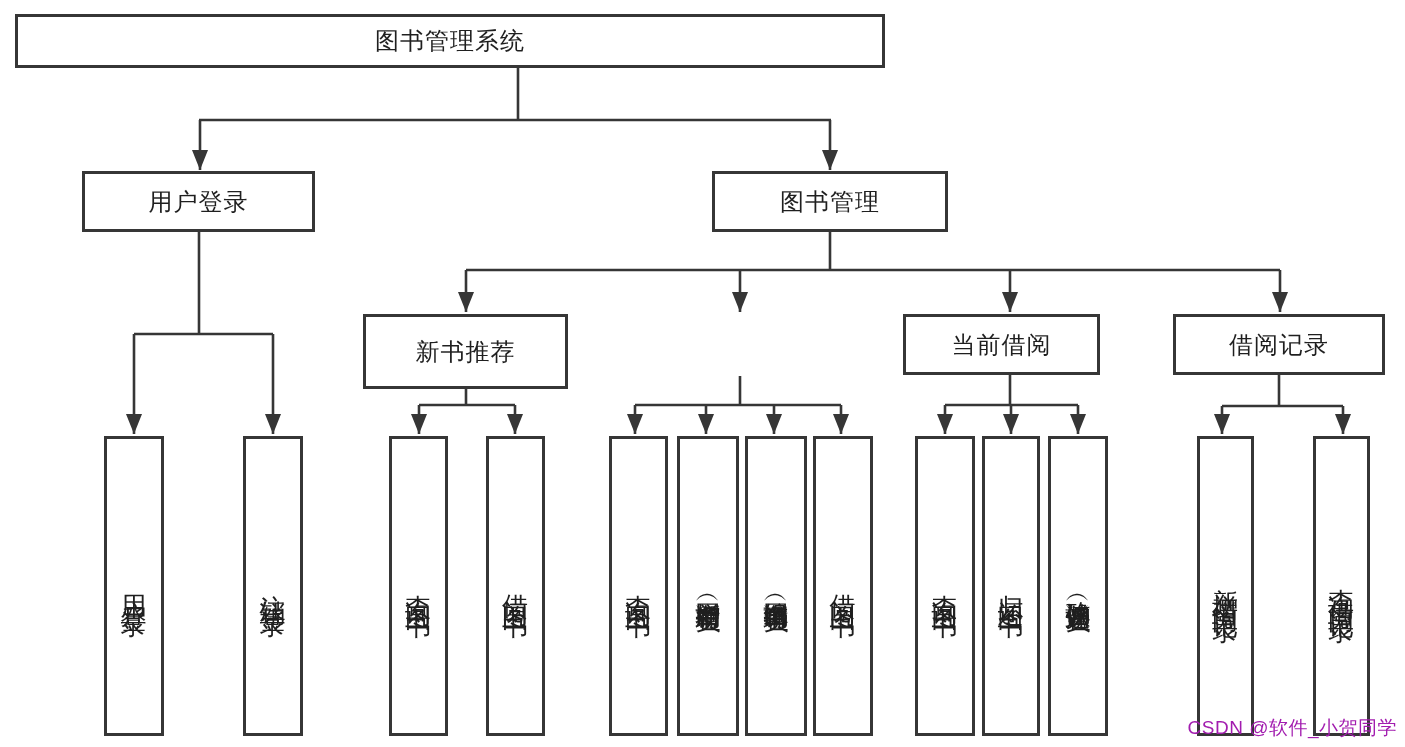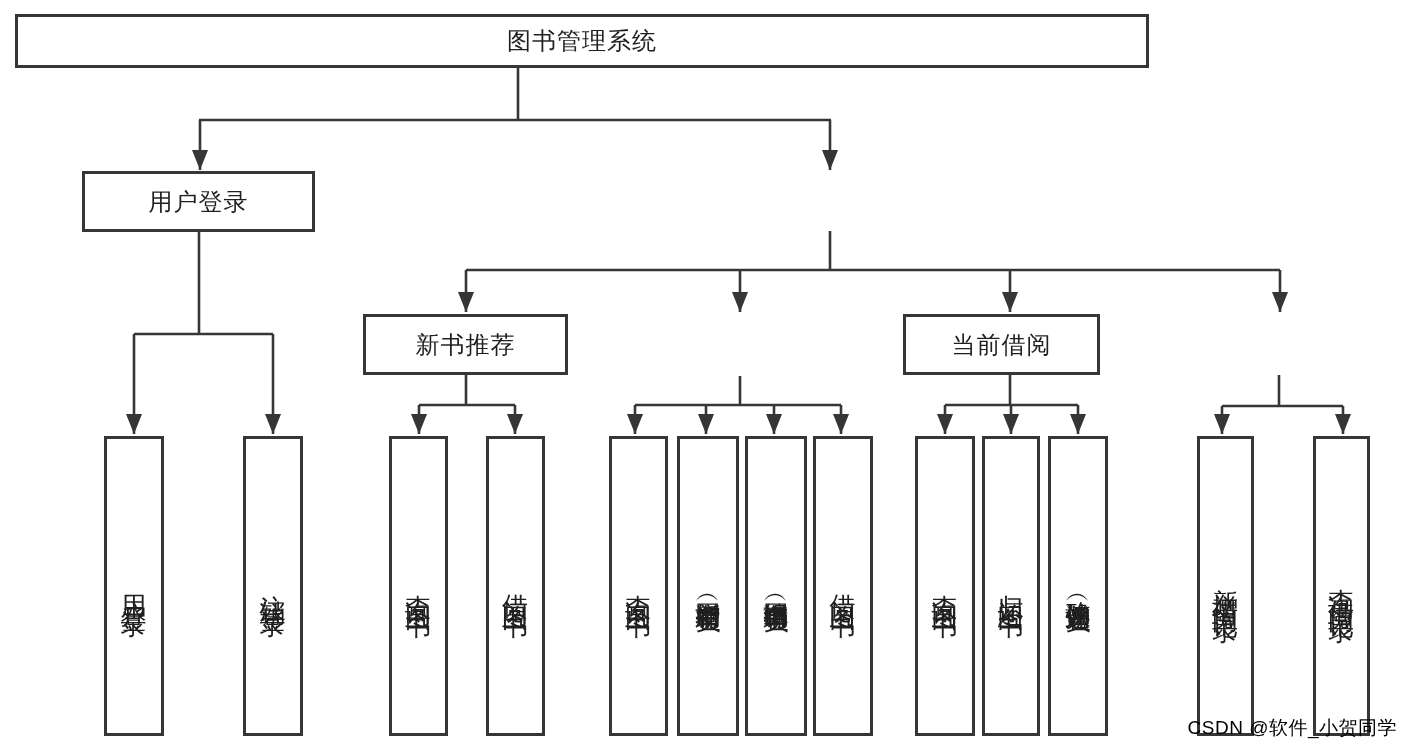--- a/index.html
+++ b/index.html
@@ -14,21 +14,21 @@
     z-index:2;
   }
   .box.h .lbl{font-size:24px;letter-spacing:1px;white-space:nowrap;}
   .box.v .lbl{
     writing-mode:vertical-rl;font-size:26px;letter-spacing:6px;line-height:1;
     white-space:nowrap;
   }
   .box.v .lbl.tight{font-size:25px;letter-spacing:1px;}
   #watermark{
     position:absolute;right:8px;bottom:6px;z-index:5;
-    font-size:19px;color:#000000;letter-spacing:0.5px;white-space:nowrap;
+    font-size:19px;color:#a21caf;letter-spacing:0.5px;white-space:nowrap;
   }
 </style>
 </head>
 <body>
 
 <div id="canvas">
 
   <svg id="edges" width="1405" height="747" viewBox="0 0 1405 747">
     <defs>
       <marker id="arrow" markerUnits="userSpaceOnUse" markerWidth="22" markerHeight="18" refX="20" refY="8" orient="auto">
@@ -63,33 +63,39 @@
     <path d="M1010,375 V405 M945,405 H1078" fill="none" stroke="#363636" stroke-width="2.6"></path>
     <line x1="945" y1="405" x2="945" y2="434" stroke="#363636" stroke-width="2.6" marker-end="url(#arrow)"></line>
     <line x1="1011" y1="405" x2="1011" y2="434" stroke="#363636" stroke-width="2.6" marker-end="url(#arrow)"></line>
     <line x1="1078" y1="405" x2="1078" y2="434" stroke="#363636" stroke-width="2.6" marker-end="url(#arrow)"></line>
 
     <path d="M1279,375 V406 M1222,406 H1343" fill="none" stroke="#363636" stroke-width="2.6"></path>
     <line x1="1222" y1="406" x2="1222" y2="434" stroke="#363636" stroke-width="2.6" marker-end="url(#arrow)"></line>
     <line x1="1343" y1="406" x2="1343" y2="434" stroke="#363636" stroke-width="2.6" marker-end="url(#arrow)"></line>
   </svg>
 
-  <div class="box h" style="left:15px;top:14px;width:1134px;height:54px">
+  <div class="box h" style="left:15px;top:14px;width:870px;height:54px">
     <span class="lbl">图书管理系统</span>
   </div>
 
   <div class="box h" style="left:82px;top:171px;width:233px;height:61px">
     <span class="lbl">用户登录</span>
   </div>
+  <div class="box h" style="left:712px;top:171px;width:236px;height:61px">
+    <span class="lbl">图书管理</span>
+  </div>
 
-  <div class="box h" style="left:363px;top:314px;width:205px;height:61px">
+  <div class="box h" style="left:363px;top:314px;width:205px;height:75px">
     <span class="lbl">新书推荐</span>
   </div>
   <div class="box h" style="left:903px;top:314px;width:197px;height:61px">
     <span class="lbl">当前借阅</span>
+  </div>
+  <div class="box h" style="left:1173px;top:314px;width:212px;height:61px">
+    <span class="lbl">借阅记录</span>
   </div>
 
   <div class="box v" style="left:104px;top:436px;width:60px;height:300px">
     <span class="lbl">用户登录</span>
   </div>
   <div class="box v" style="left:243px;top:436px;width:60px;height:300px">
     <span class="lbl">注销登录</span>
   </div>
 
   <div class="box v" style="left:389px;top:436px;width:59px;height:300px">

